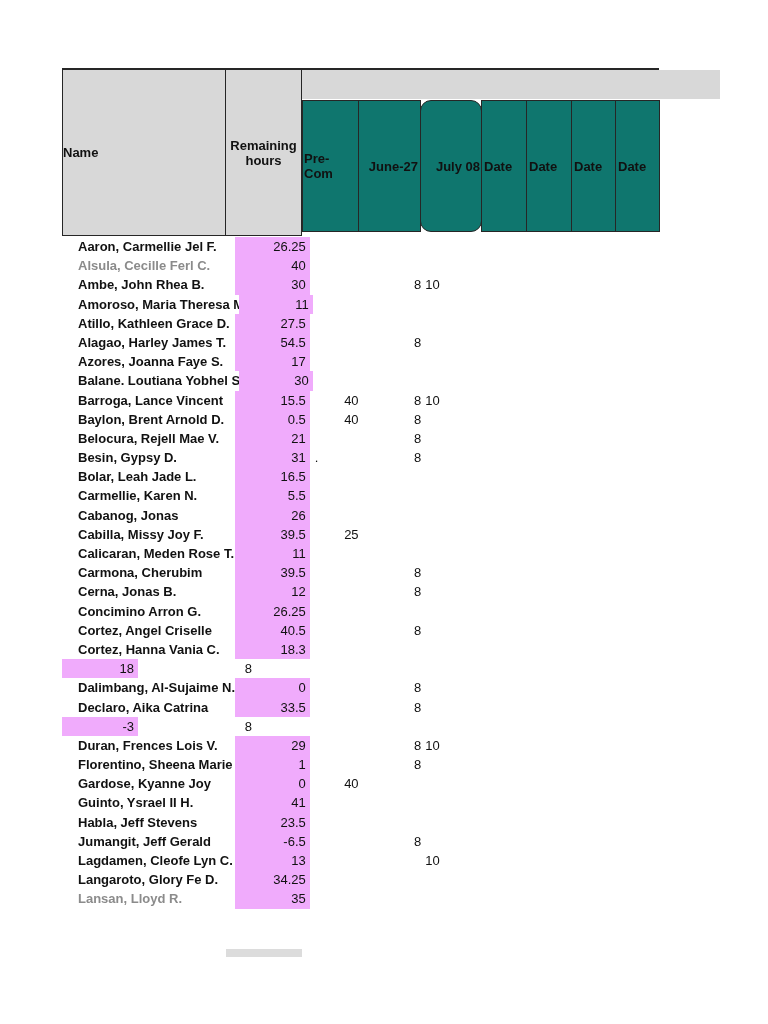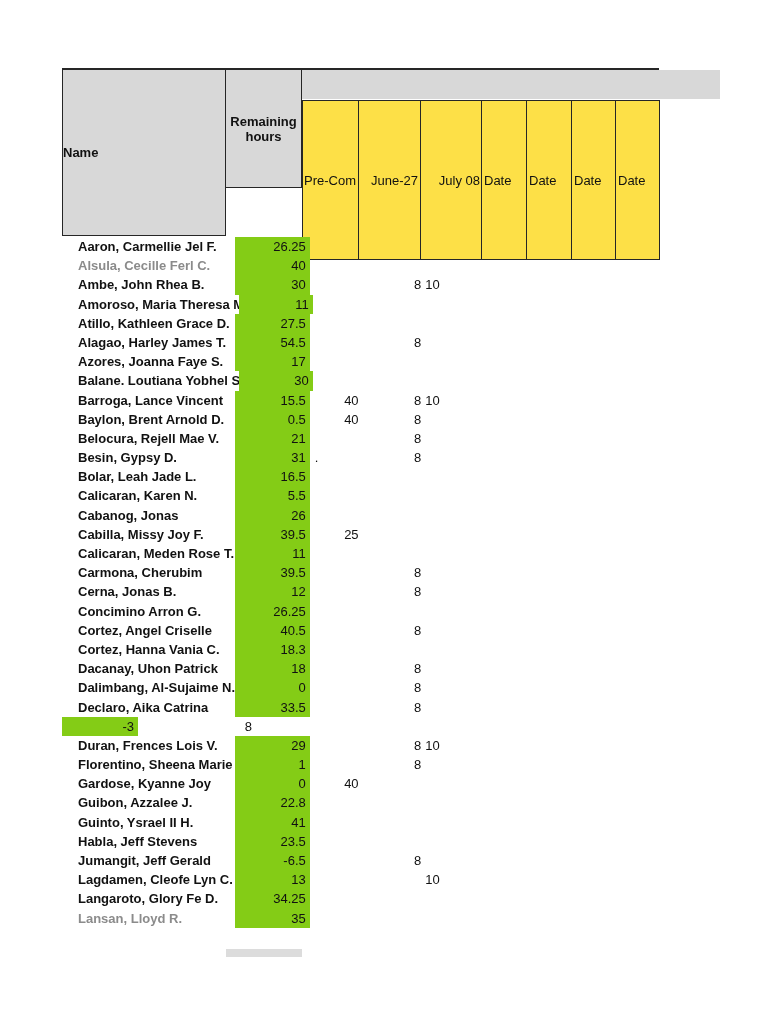--- a/index.html
+++ b/index.html
@@ -6,40 +6,40 @@
   .sheet{position:relative;width:768px;height:1024px;background:#ffffff;overflow:hidden;
          font-family:"Liberation Sans",sans-serif;color:#111;}
   .table{position:absolute;left:62px;top:68px;width:597px;}
 
   
   .hdr-cell{position:absolute;box-sizing:border-box;background:#d8d8d8;
             border:1px solid #262626;border-top:2px solid #262626;
             display:flex;align-items:center;justify-content:flex-start;
             text-align:center;font-weight:bold;font-size:13px;line-height:15px;}
   .hdr-name{left:0;top:0;width:164px;height:168px;}
-  .hdr-rem{left:163px;top:0;width:77px;height:120px;}
+  .hdr-rem{left:163px;top:0;width:77px;height:168px;}
   .gray-band{position:absolute;left:240px;top:2px;width:418px;height:29px;background:#d8d8d8;}
   .band-topline{position:absolute;left:240px;top:0;width:357px;height:2px;background:#262626;}
-  .tan-cell{position:absolute;top:32px;height:160px;box-sizing:border-box;
-            background:#fde047;border:1px solid #262626;
-            display:flex;align-items:center;font-size:13px;font-weight:normal;}
+  .tan-cell{position:absolute;top:32px;height:132px;box-sizing:border-box;
+            background:#0f766e;border:1px solid #262626;
+            display:flex;align-items:center;font-size:13px;font-weight:bold;}
   .tc-precom{left:240px;width:57px;justify-content:flex-start;padding-left:1px;}
   .tc-june  {left:296px;width:63px;justify-content:flex-end;padding-right:2px;}
-  .tc-july  {left:358px;width:62px;justify-content:flex-end;padding-right:1px;}
+  .tc-july  {left:358px;width:62px;justify-content:flex-end;padding-right:1px;border-radius:11px;}
   .tc-d1{left:419px;width:46px;justify-content:flex-start;padding-left:2px;}
   .tc-d2{left:464px;width:46px;justify-content:flex-start;padding-left:2px;}
   .tc-d3{left:509px;width:45px;justify-content:flex-start;padding-left:2px;}
   .tc-d4{left:553px;width:45px;justify-content:flex-start;padding-left:2px;}
 
   
   .rows{position:absolute;left:0;top:169px;width:597px;}
   .row{display:flex;height:19.2px;line-height:19.2px;font-size:13px;white-space:nowrap;}
   .row .cell{box-sizing:border-box;overflow:visible;}
   .c-name{width:164px;padding-left:3px;font-weight:bold;margin-left:13px;}
-  .c-rem{width:76px;background:#84cc16;text-align:right;padding-right:4px;}
+  .c-rem{width:76px;background:#f0abfc;text-align:right;padding-right:4px;}
   .c-precom{width:56px;text-align:right;padding-right:6px;position:relative;}
   .c-june{width:62px;text-align:right;padding-right:4px;}
   .c-july{width:61px;text-align:left;padding-right:4px;}
   .c-d1,.c-d2{width:45px;}
   .c-d3,.c-d4{width:44px;}
   .row.muted .c-name{font-weight:bold;color:#8b8b8b;}
   .note{position:absolute;left:5px;top:0;color:#111;}
   .stub{position:absolute;left:164px;top:881px;width:76px;height:8px;background:#dcdcdc;}
 </style>
 </head>
@@ -234,21 +234,21 @@
     <div class="cell c-precom"></div>
     <div class="cell c-june"></div>
     <div class="cell c-july"></div>
     <div class="cell c-d1"></div>
     <div class="cell c-d2"></div>
     <div class="cell c-d3"></div>
     <div class="cell c-d4"></div>
   </div>
 
   <div class="row">
-    <div class="cell c-name">Calicaran, Karen N.</div>
+    <div class="cell c-name">Carmellie, Karen N.</div>
     <div class="cell c-rem">5.5</div>
     <div class="cell c-precom"></div>
     <div class="cell c-june"></div>
     <div class="cell c-july"></div>
     <div class="cell c-d1"></div>
     <div class="cell c-d2"></div>
     <div class="cell c-d3"></div>
     <div class="cell c-d4"></div>
   </div>
 
@@ -342,21 +342,20 @@
     <div class="cell c-precom"></div>
     <div class="cell c-june"></div>
     <div class="cell c-july"></div>
     <div class="cell c-d1"></div>
     <div class="cell c-d2"></div>
     <div class="cell c-d3"></div>
     <div class="cell c-d4"></div>
   </div>
 
   <div class="row">
-    <div class="cell c-name">Dacanay, Uhon Patrick</div>
     <div class="cell c-rem">18</div>
     <div class="cell c-precom"></div>
     <div class="cell c-june">8</div>
     <div class="cell c-july"></div>
     <div class="cell c-d1"></div>
     <div class="cell c-d2"></div>
     <div class="cell c-d3"></div>
     <div class="cell c-d4"></div>
   </div>
 
@@ -424,31 +423,20 @@
     <div class="cell c-rem">0</div>
     <div class="cell c-precom">40</div>
     <div class="cell c-june"></div>
     <div class="cell c-july"></div>
     <div class="cell c-d1"></div>
     <div class="cell c-d2"></div>
     <div class="cell c-d3"></div>
     <div class="cell c-d4"></div>
   </div>
 
-  <div class="row">
-    <div class="cell c-name">Guibon, Azzalee J.</div>
-    <div class="cell c-rem">22.8</div>
-    <div class="cell c-precom"></div>
-    <div class="cell c-june"></div>
-    <div class="cell c-july"></div>
-    <div class="cell c-d1"></div>
-    <div class="cell c-d2"></div>
-    <div class="cell c-d3"></div>
-    <div class="cell c-d4"></div>
-  </div>
 
   <div class="row">
     <div class="cell c-name">Guinto, Ysrael II H.</div>
     <div class="cell c-rem">41</div>
     <div class="cell c-precom"></div>
     <div class="cell c-june"></div>
     <div class="cell c-july"></div>
     <div class="cell c-d1"></div>
     <div class="cell c-d2"></div>
     <div class="cell c-d3"></div>

